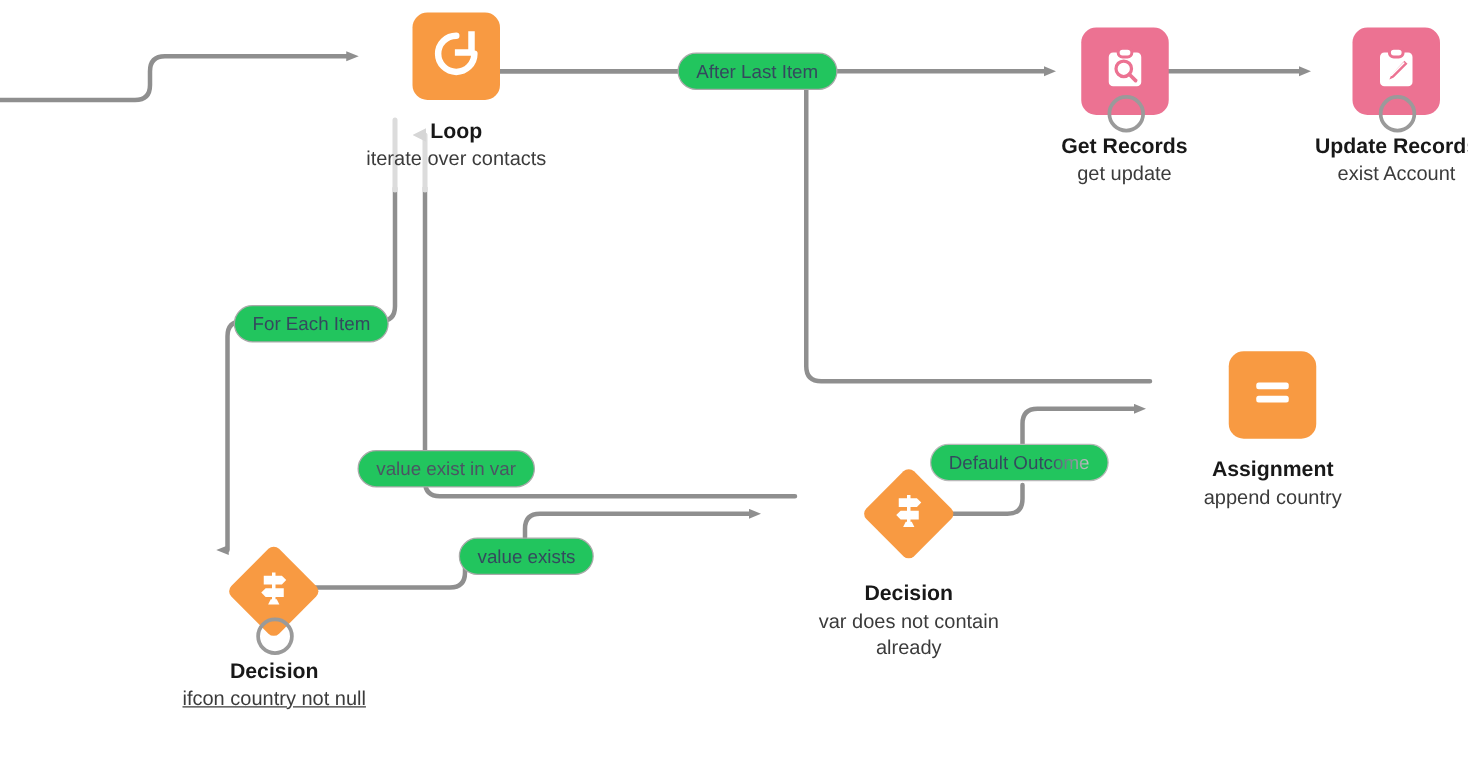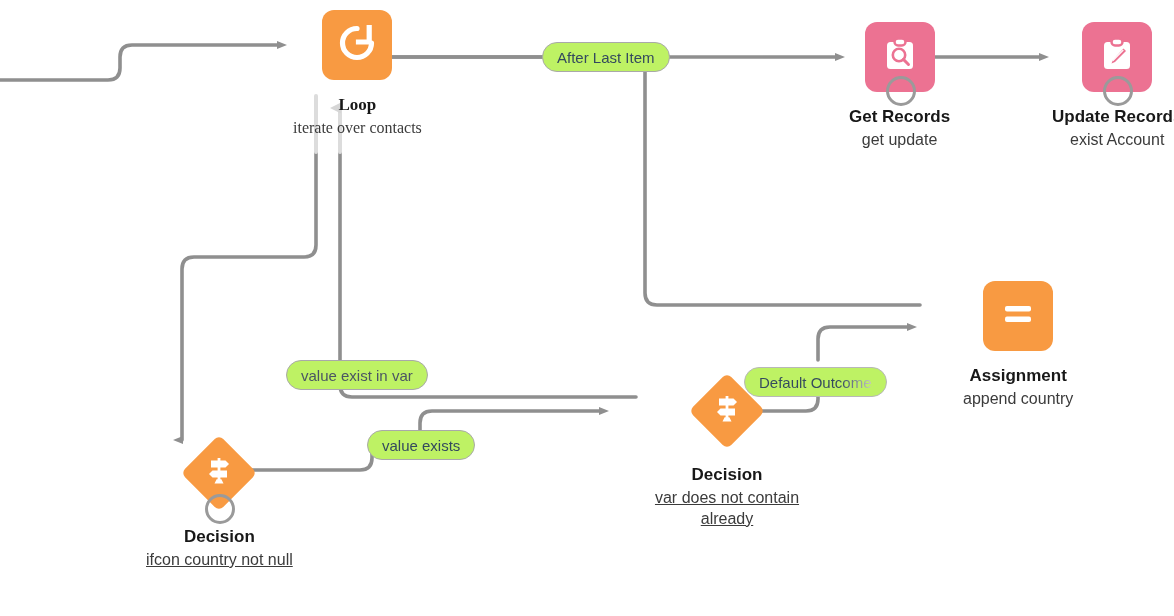--- a/index.html
+++ b/index.html
@@ -87,21 +87,21 @@
   .node-sub {
     font-size: 16px;
     color: #3b3b3b;
     line-height: 1.3;
     text-align: center;
     margin-top: 2px;
     max-width: 180px;
   }
   .pill {
     position: absolute;
-    background: #bef264;
+    background: #22c55e;
     border: 1.6px solid #a9a9a9;
     border-radius: 18px;
     height: 30px;
     display: flex;
     align-items: center;
     justify-content: center;
     padding: 0 14px;
     font-size: 15px;
     color: #34495e;
     white-space: nowrap;
@@ -163,21 +163,21 @@
       <path d="M 700,411 L 806,411 Q 818,411 818,399 L 818,388"></path>
       <path d="M 818,360 L 818,339 Q 818,327 830,327 L 908,327" marker-end="url(#arrow)"></path>
     </g>
 
     <g fill="none" stroke="#dcdcdc" stroke-width="4" stroke-linecap="round">
       <path d="M 316,96 L 316,152"></path>
       <path d="M 340,152 L 340,108" marker-end="url(#arrowlight)"></path>
     </g>
   </svg>
 
-  <div class="node" style="left:293px; top:10px;font-family:Liberation Serif, serif;">
+  <div class="node" style="left:293px; top:10px;">
     <div class="shape-square" style="background:#F89A42;">
       <span>
         <svg width="42" height="42" viewBox="0 0 42 42" xmlns="http://www.w3.org/2000/svg">
           <path d="M21 6.5 A14.5 14.5 0 1 0 35.5 21" fill="none" stroke="#ffffff" stroke-width="5.2" stroke-linecap="round"></path>
           <path d="M35.5 6.2 L35.5 21.2 L20.5 21.2" fill="none" stroke="#F89A42" stroke-width="0"></path>
           <path d="M33.2 5.5 L33.2 20 L22.5 20" fill="none" stroke="#ffffff" stroke-width="5.2" stroke-linecap="square" stroke-linejoin="miter"></path>
         </svg>
       </span>
     </div>
     <div class="node-title">Loop</div>
@@ -252,33 +252,36 @@
       <span class="diamond-icon">
         <svg width="40" height="40" viewBox="0 0 40 40" xmlns="http://www.w3.org/2000/svg">
           <path d="M12 9.5 L26.5 9.5 L30 13 L26.5 16.5 L12 16.5 Z" fill="#ffffff"></path>
           <path d="M28 19.5 L13.5 19.5 L10 23 L13.5 26.5 L28 26.5 Z" fill="#ffffff"></path>
           <rect x="18.6" y="7" width="2.8" height="22" fill="#ffffff"></rect>
           <path d="M15.5 32.5 L17.6 28.3 L22.4 28.3 L24.5 32.5 Z" fill="#ffffff"></path>
         </svg>
       </span>
     </div>
     <div class="node-title" style="margin-top:18px;">Decision</div>
-    <div class="node-sub" style="max-width:200px;text-decoration:underline;">var does not contain already</div>
+    <div class="node-sub" style="max-width:200px;">var does not contain already</div>
   </div>
 
   <div class="pill" style="left:542px; top:42px;">
     <span class="pill-label">After Last Item</span>
   </div>
 
+  <div class="pill" style="left:187px; top:244px;">
+    <span class="pill-label">For Each Item</span>
+  </div>
 
   <div class="pill gray-text" style="left:286px; top:360px;">
     <span class="pill-label">value exist in var</span>
   </div>
 
   <div class="pill" style="left:367px; top:430px;justify-content:center;">
     <span class="pill-label">value exists</span>
   </div>
 
-  <div class="pill faded-right" style="left:744px; top:355px;margin-top:12px;">
+  <div class="pill faded-right" style="left:744px; top:355px;">
     <span class="pill-label">Default Outcome</span>
   </div>
 
 </div>
 
 </body></html>

